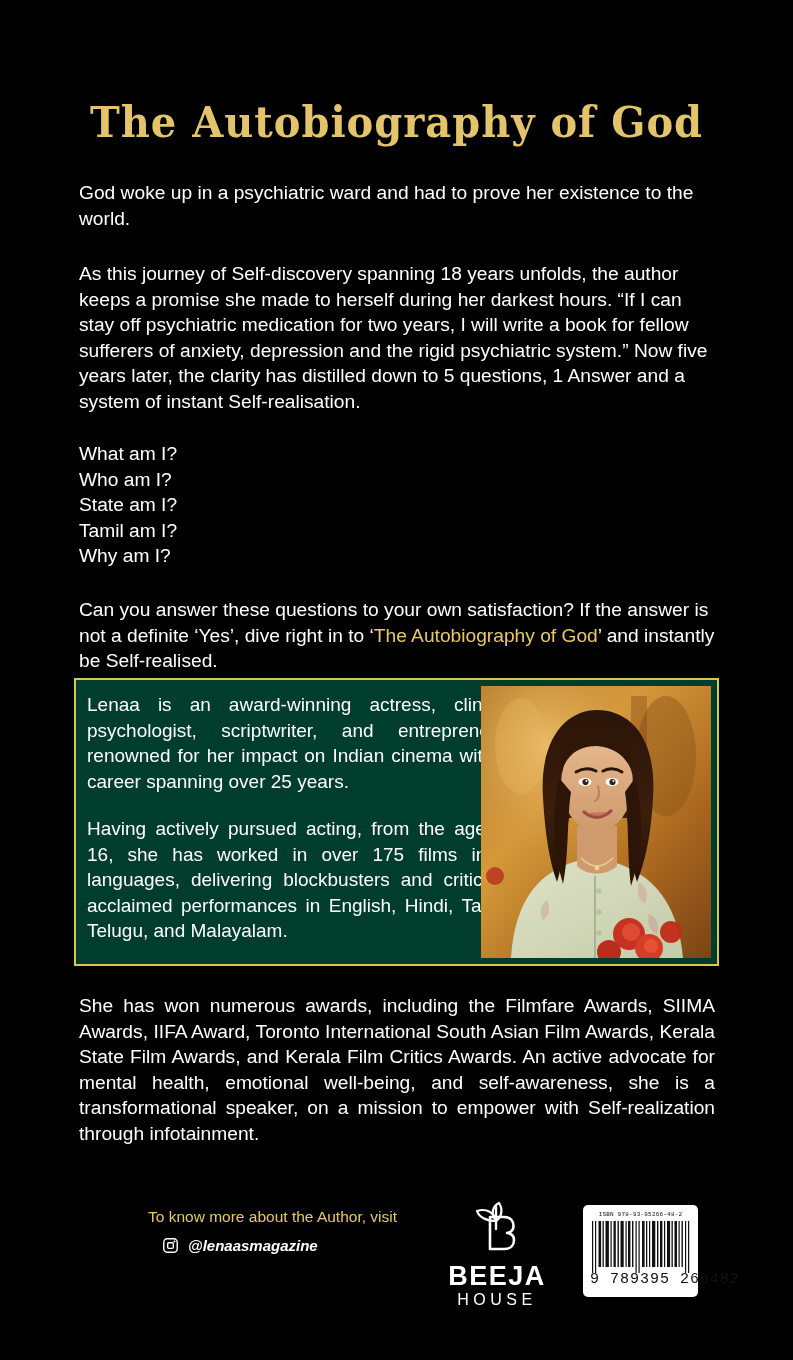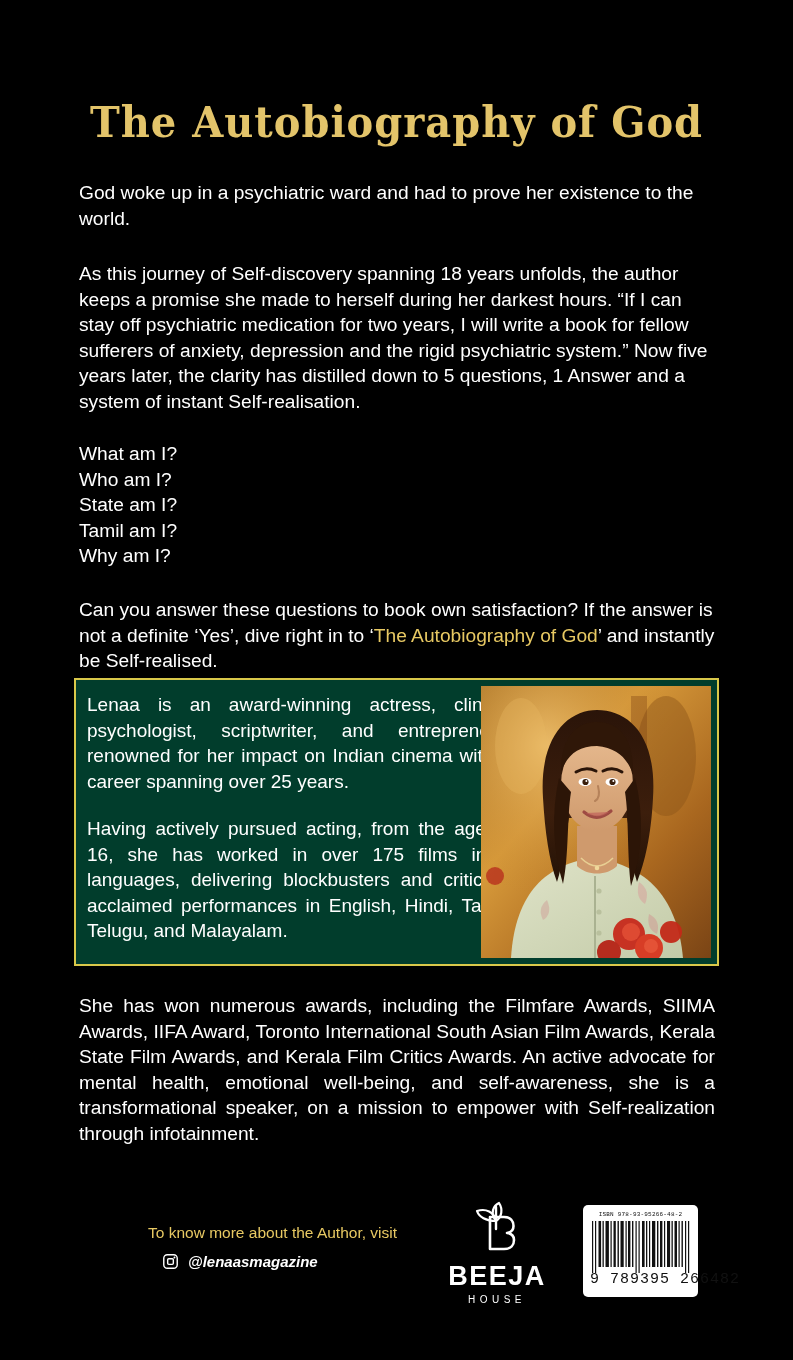--- a/index.html
+++ b/index.html
@@ -116,21 +116,21 @@
   .footer {
     position: absolute;
     left: 0;
     top: 1195px;
     width: 793px;
     height: 120px;
   }
   .social-block {
     position: absolute;
     left: 148px;
-    top: 28px;
+    top: 12px;
     width: 300px;
   }
   .social-head {
     color: #e8c963;
     font-size: 15.5px;
     line-height: 20px;
     margin-bottom: 10px;
   }
   .social-row {
     display: flex;
@@ -160,21 +160,21 @@
     color: #ffffff;
   }
   .pub-mark { height: 56px; margin-bottom: 2px; }
   .pub-name {
     font-size: 27px;
     font-weight: bold;
     letter-spacing: 1.5px;
     line-height: 30px;
   }
   .pub-sub {
-    font-size: 10px;
+    font-size: 16px;
     letter-spacing: 4.5px;
     line-height: 18px;
     font-weight: 400;
   }
   .barcode-card {
     position: absolute;
     left: 583px;
     top: 10px;
     width: 115px;
     height: 92px;
@@ -225,21 +225,21 @@
 
   <div class="body-col qlist">
     <div class="q">What am I?</div>
     <div class="q">Who am I?</div>
     <div class="q">State am I?</div>
     <div class="q">Tamil am I?</div>
     <div class="q">Why am I?</div>
   </div>
 
   <div class="body-col p3">
-    <p class="para"><span>Can you answer these questions to book own satisfaction? If the answer is not a definite ‘Yes’, dive right in to ‘</span><span class="gold">The Autobiography of God</span><span>’ and instantly be Self-realised.</span></p>
+    <p class="para"><span>Can you answer these questions to your own satisfaction? If the answer is not a definite ‘Yes’, dive right in to ‘</span><span class="gold">The Autobiography of God</span><span>’ and instantly be Self-realised.</span></p>
   </div>
 
   <div class="author-box">
     <div class="author-inner">
 
       <div class="author-text">
         <p>Lenaa is an award-winning actress, clinical psychologist, scriptwriter, and entrepreneur, renowned for her impact on Indian cinema with a career spanning over 25 years.</p>
         <p class="bio2">Having actively pursued acting, from the age of 16, she has worked in over 175 films in 5 languages, delivering blockbusters and critically acclaimed performances in English, Hindi, Tamil, Telugu, and Malayalam.</p>
       </div>
 

